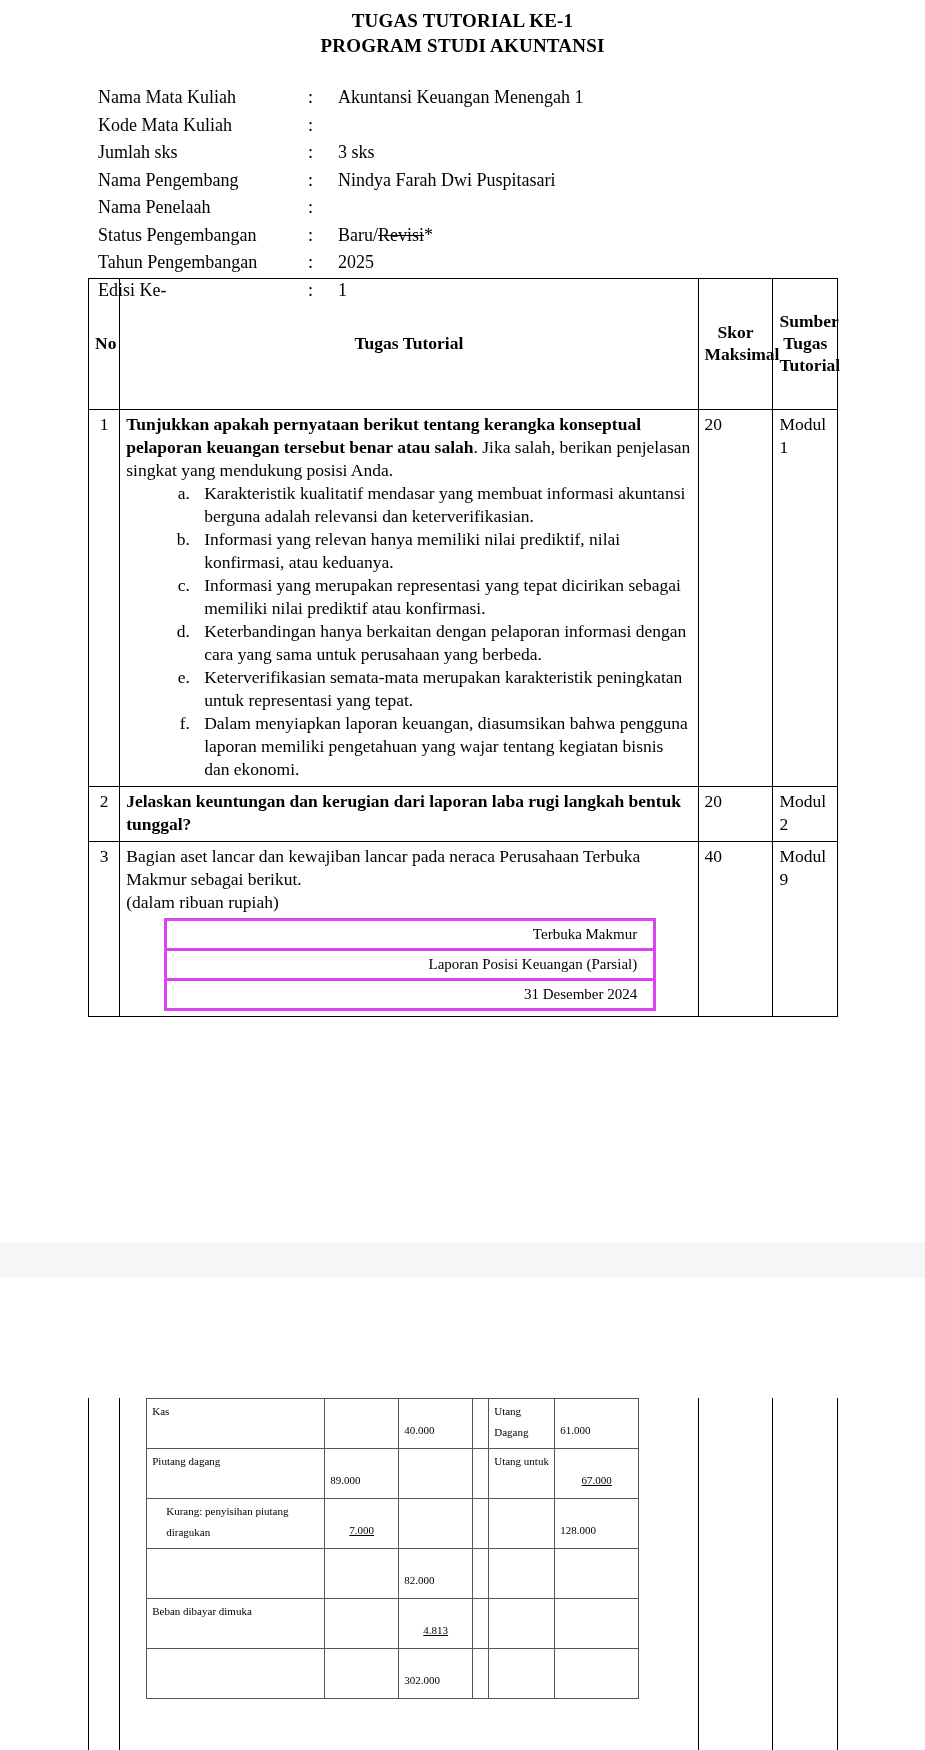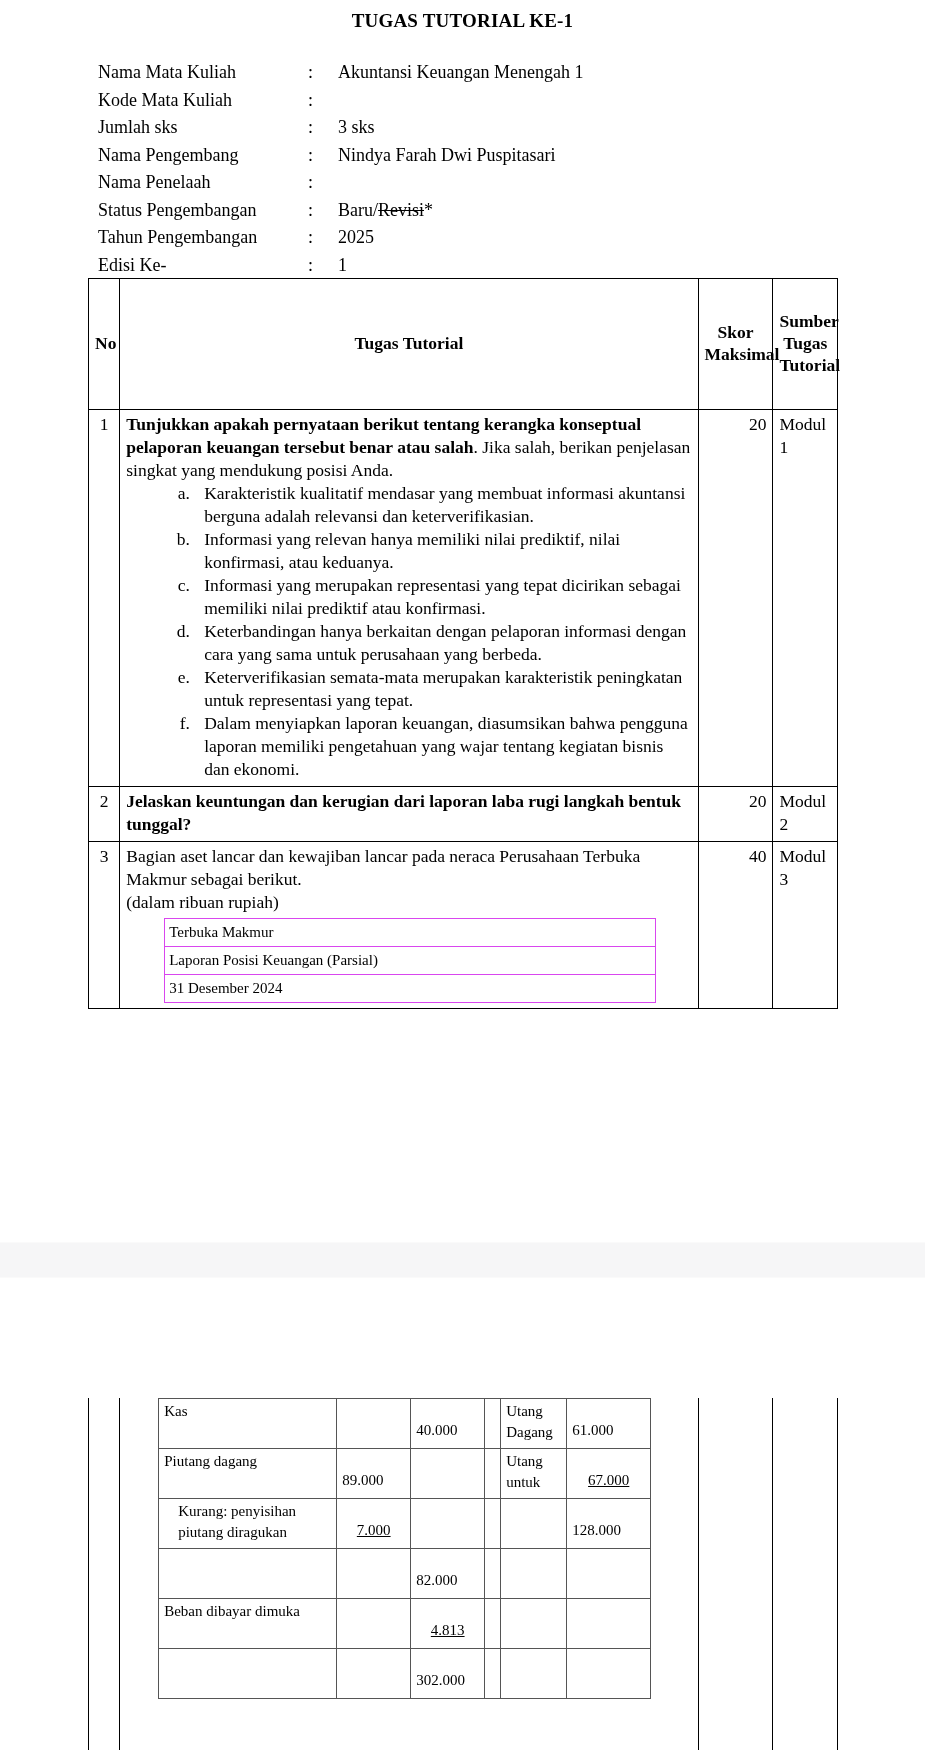--- a/index.html
+++ b/index.html
@@ -68,21 +68,21 @@
   .hdr-cell {
     text-align: center;
     font-weight: bold;
     vertical-align: middle !important;
     font-size: 17.5px;
     line-height: 22px;
   }
   .hdr-no { height: 122px; }
 
   .cell-center { text-align: center; }
-  .cell-num { text-align: right; }
+  .cell-num { text-align: left; }
 
   .task-title { font-weight: bold; }
   .task-body { }
 
   
   ol.alpha {
     margin: 0 0 0 0;
     padding-left: 68px;
     list-style-type: lower-alpha;
   }
@@ -97,23 +97,23 @@
   
   .stmt {
     border-collapse: collapse;
     width: 492px;
     margin-left: 38px;
     margin-top: 4px;
     font-size: 15px;
     line-height: 20px;
   }
   .stmt td {
-    border: 1px solid #d946ef;
-    text-align: left;
-    padding: 3px 0 4px 4px;
+    border: 3px solid #d946ef;
+    text-align: right;
+    padding: 3px 16px 4px 4px;
   }
 
   
   .page-break {
     position: absolute;
     left: 0;
     top: 1242px;
     width: 925px;
     height: 34px;
     background: #f6f6f7;
@@ -145,22 +145,22 @@
   }
   .cont-outer .c-no   { width: 30px; }
   .cont-outer .c-task { width: 556px; }
   .cont-outer .c-score{ width: 72px; }
   .cont-outer .c-src  { width: 62px; }
 
   .fin-table {
     border-collapse: collapse;
     table-layout: fixed;
     width: 492px;
-    margin-left: 38px;
-    font-size: 15px;
+    margin-left: 26px;
+    font-size: 11px;
     line-height: 21px;
   }
   .fin-table td {
     border: 1px solid #555;
     vertical-align: top;
     padding: 2px 5px 3px 5px;
     height: 44px;
   }
   .fin-table .f-name  { width: 178px; }
   .fin-table .f-amt1  { width: 74px; }
@@ -178,20 +178,21 @@
   .indent-1 { padding-left: 14px; display: inline-block; }
   .liab-amt { display: block; margin-top: 19px; }
 </style>
 </head>
 <body>
 
 <div class="page">
 
   <div class="doc-title">
     <span>TUGAS TUTORIAL  KE-1</span>
+    <span class="line2">PROGRAM STUDI AKUNTANSI</span>
   </div>
 
   <div class="meta">
 
     <div class="meta-row">
       <div class="meta-label">Nama Mata Kuliah</div>
       <div class="meta-colon">:</div>
       <div class="meta-value">Akuntansi Keuangan Menengah 1</div>
     </div>
 
@@ -291,21 +292,21 @@
               <tr>
                 <td>Laporan Posisi Keuangan (Parsial)</td>
               </tr>
               <tr>
                 <td>31 Desember 2024</td>
               </tr>
             </tbody>
           </table>
         </td>
         <td class="cell-num">40</td>
-        <td>Modul 3</td>
+        <td>Modul 9</td>
       </tr>
     </tbody>
   </table>
 
   <div class="page-break"></div>
 
   <div class="cont-wrap">
     <table class="cont-outer">
       <colgroup>
         <col class="c-no">

